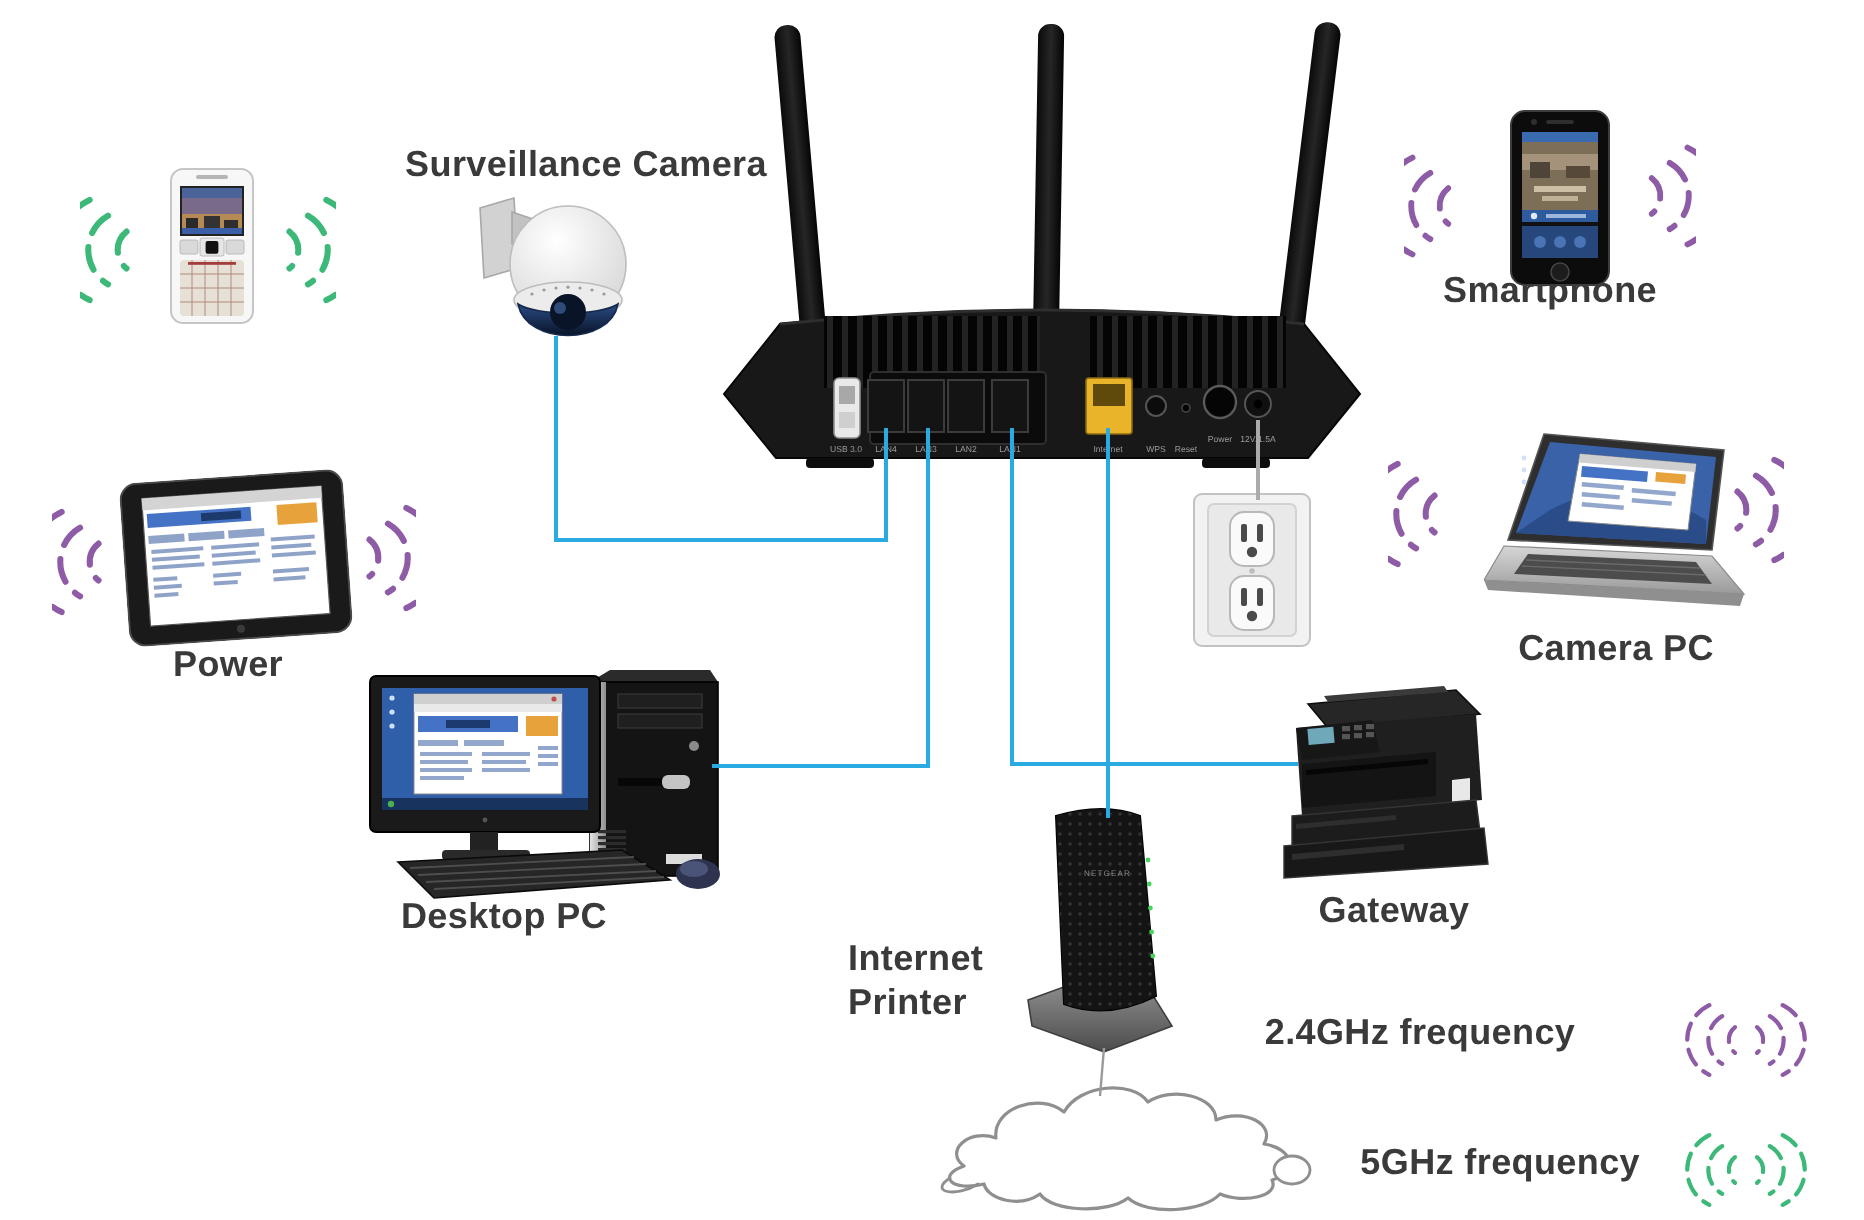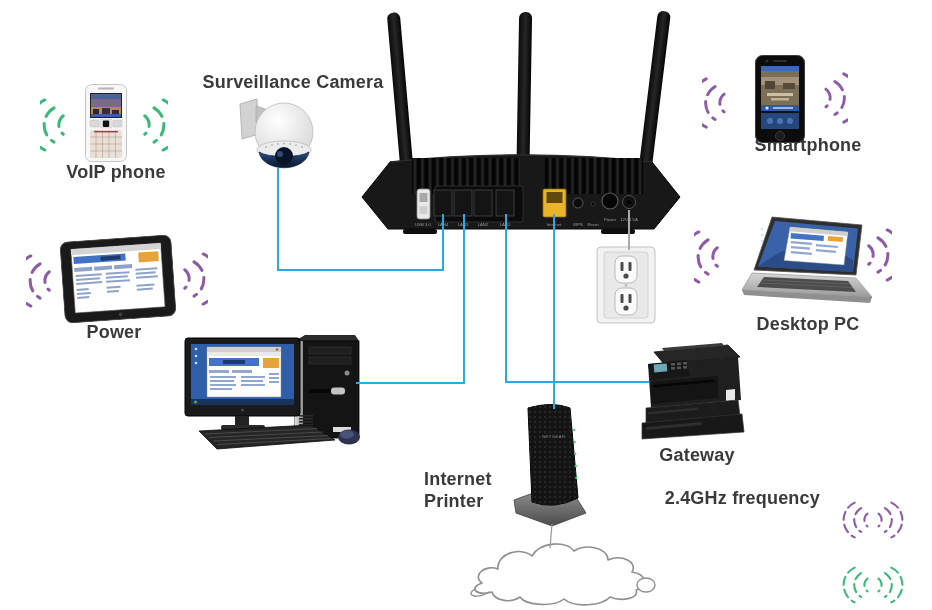--- a/index.html
+++ b/index.html
@@ -139,21 +139,20 @@
         <path d="M12,5A21,21 0 0 0 12,43" fill="none" stroke="#3cb878" stroke-width="2.3" stroke-linecap="round" stroke-dasharray="9 5.5"></path>
       </svg>
     </div>
   <div class="waves" style="left:132px;top:96px;width:36px;height:58px">
       <svg viewBox="29 2 26 44" preserveAspectRatio="xMidYMid meet" width="100%" height="100%">
         <path d="M38,17A9,9 0 0 1 38,31" fill="none" stroke="#3cb878" stroke-width="2.3" stroke-linecap="round" stroke-dasharray="9 5.5"></path>
         <path d="M45,11A15,15 0 0 1 45,37" fill="none" stroke="#3cb878" stroke-width="2.3" stroke-linecap="round" stroke-dasharray="9 5.5"></path>
         <path d="M52,5A21,21 0 0 1 52,43" fill="none" stroke="#3cb878" stroke-width="2.3" stroke-linecap="round" stroke-dasharray="9 5.5"></path>
       </svg>
     </div>
-  <div class="label centered" style="left:116px;top:162px">VoIP phone</div>
 
   <div class="dev" style="left:230px;top:92px">
     <svg width="90" height="85" viewBox="0 0 90 85">
       <defs>
         <radialGradient id="domeG" cx="0.4" cy="0.3" r="0.9">
           <stop offset="0" stop-color="#ffffff"></stop>
             <stop offset="1" stop-color="#cfcfcf"></stop>
         </radialGradient>
         <linearGradient id="glassG" x1="0" y1="0" x2="0" y2="1">
           <stop offset="0" stop-color="#2a4d86"></stop>
@@ -266,21 +265,21 @@
         <path d="M12,5A21,21 0 0 0 12,43" fill="none" stroke="#8e5ba6" stroke-width="2.3" stroke-linecap="round" stroke-dasharray="9 5.5"></path>
       </svg>
     </div>
   <div class="waves" style="left:814px;top:70px;width:34px;height:56px">
       <svg viewBox="29 2 26 44" preserveAspectRatio="xMidYMid meet" width="100%" height="100%">
         <path d="M38,17A9,9 0 0 1 38,31" fill="none" stroke="#8e5ba6" stroke-width="2.3" stroke-linecap="round" stroke-dasharray="9 5.5"></path>
         <path d="M45,11A15,15 0 0 1 45,37" fill="none" stroke="#8e5ba6" stroke-width="2.3" stroke-linecap="round" stroke-dasharray="9 5.5"></path>
         <path d="M52,5A21,21 0 0 1 52,43" fill="none" stroke="#8e5ba6" stroke-width="2.3" stroke-linecap="round" stroke-dasharray="9 5.5"></path>
       </svg>
     </div>
-  <div class="label centered" style="left:808px;top:135px">Smartphone</div>
+  <div class="label centered" style="left:775px;top:135px">Smartphone</div>
 
   <div class="dev" style="left:742px;top:215px">
     <svg width="140" height="95" viewBox="0 0 140 95">
       <defs>
         <linearGradient id="lapBase" x1="0" y1="0" x2="0" y2="1">
           <stop offset="0" stop-color="#d6d6d6"></stop>
             <stop offset="1" stop-color="#9a9a9a"></stop>
         </linearGradient>
       </defs>
       <g>
@@ -324,21 +323,21 @@
         <path d="M12,5A21,21 0 0 0 12,43" fill="none" stroke="#8e5ba6" stroke-width="2.3" stroke-linecap="round" stroke-dasharray="9 5.5"></path>
       </svg>
     </div>
   <div class="waves" style="left:856px;top:226px;width:36px;height:58px">
       <svg viewBox="29 2 26 44" preserveAspectRatio="xMidYMid meet" width="100%" height="100%">
         <path d="M38,17A9,9 0 0 1 38,31" fill="none" stroke="#8e5ba6" stroke-width="2.3" stroke-linecap="round" stroke-dasharray="9 5.5"></path>
         <path d="M45,11A15,15 0 0 1 45,37" fill="none" stroke="#8e5ba6" stroke-width="2.3" stroke-linecap="round" stroke-dasharray="9 5.5"></path>
         <path d="M52,5A21,21 0 0 1 52,43" fill="none" stroke="#8e5ba6" stroke-width="2.3" stroke-linecap="round" stroke-dasharray="9 5.5"></path>
       </svg>
     </div>
-  <div class="label centered" style="left:808px;top:314px">Desktop PC</div>
+  <div class="label centered" style="left:808px;top:314px">Camera PC</div>
 
   <div class="dev" style="left:183px;top:333px">
     <svg width="192" height="120" viewBox="0 0 192 120">
       <defs>
         <linearGradient id="twrSilver" x1="0" y1="0" x2="1" y2="0">
           <stop offset="0" stop-color="#e2e2e2"></stop>
             <stop offset="1" stop-color="#8e8e8e"></stop>
         </linearGradient>
       </defs>
       <g>
@@ -403,20 +402,21 @@
           <line x1="30" y1="108" x2="145" y2="102.5"></line>
           <line x1="34" y1="111.5" x2="149" y2="105.5"></line>
         </g>
       </g>
       <g>
         <ellipse cx="166" cy="104" rx="11" ry="7.5" fill="#2e3450"></ellipse>
         <ellipse cx="164" cy="101.5" rx="7" ry="4" fill="#4a5478"></ellipse>
       </g>
     </svg>
   </div>
+  <div class="label centered" style="left:252px;top:448px">Desktop PC</div>
 
   <div class="dev" style="left:638px;top:342px">
     <svg width="112" height="100" viewBox="0 0 112 100">
       <g>
         <polygon points="16,10 90,3 102,15 26,22" fill="#262626" stroke="#0c0c0c" stroke-width="0.8"></polygon>
         <polygon points="24,6 84,1 86,4 26,9" fill="#3a3a3a"></polygon>
         <polygon points="10,22 100,15 103,58 13,66" fill="#1f1f1f"></polygon>
         <polygon points="10,22 48,18 52,34 13,38" fill="#171717"></polygon>
         <rect x="16" y="22" width="13" height="8" fill="#6fa8b8" transform="rotate(-5 22 26)"></rect>
         <g fill="#555">
@@ -499,31 +499,32 @@
   </div>
 
   <div class="dev" style="left:462px;top:536px">
     <svg width="200" height="72" viewBox="0 0 200 72">
       <path d="M30,56 C14,60 6,52 20,47 C10,40 22,28 36,33 C34,18 58,10 70,20 C78,6 104,4 112,15 C124,7 146,12 146,24 C160,18 176,26 170,36 C184,38 188,50 174,54 C178,62 160,66 148,61 C140,70 112,72 102,63 C92,71 64,70 58,61 C48,68 32,64 30,56 Z" fill="#ffffff" stroke="#8f8f8f" stroke-width="1.6" stroke-linejoin="round"></path>
       <path d="M27,56 C16,63 2,60 13,53" fill="none" stroke="#8f8f8f" stroke-width="1.4" stroke-linecap="round"></path>
       <ellipse cx="184" cy="49" rx="9" ry="7" fill="#fff" stroke="#8f8f8f" stroke-width="1.4"></ellipse>
     </svg>
   </div>
 
-  <div class="label" style="left:600px;top:488px;width:220px;text-align:right">2.4GHz frequency</div>
+  <div class="label" style="left:600px;top:506px;width:220px;text-align:center">2.4GHz frequency</div>
   <div class="waves" style="left:841px;top:498px;width:64px;height:44px">
       <svg viewBox="6 0 52 48" preserveAspectRatio="xMidYMid meet" width="100%" height="100%">
         <path d="M26,17A9,9 0 0 0 26,31" fill="none" stroke="#8e5ba6" stroke-width="2.3" stroke-linecap="round" stroke-dasharray="9 5.5"></path>
         <path d="M19,11A15,15 0 0 0 19,37" fill="none" stroke="#8e5ba6" stroke-width="2.3" stroke-linecap="round" stroke-dasharray="9 5.5"></path>
         <path d="M12,5A21,21 0 0 0 12,43" fill="none" stroke="#8e5ba6" stroke-width="2.3" stroke-linecap="round" stroke-dasharray="9 5.5"></path>
         <path d="M38,17A9,9 0 0 1 38,31" fill="none" stroke="#8e5ba6" stroke-width="2.3" stroke-linecap="round" stroke-dasharray="9 5.5"></path>
         <path d="M45,11A15,15 0 0 1 45,37" fill="none" stroke="#8e5ba6" stroke-width="2.3" stroke-linecap="round" stroke-dasharray="9 5.5"></path>
         <path d="M52,5A21,21 0 0 1 52,43" fill="none" stroke="#8e5ba6" stroke-width="2.3" stroke-linecap="round" stroke-dasharray="9 5.5"></path>
       </svg>
     </div>
+  <div class="label" style="left:600px;top:571px;width:220px;text-align:right">5GHz frequency</div>
   <div class="waves" style="left:841px;top:563px;width:64px;height:44px">
       <svg viewBox="6 0 52 48" preserveAspectRatio="xMidYMid meet" width="100%" height="100%">
         <path d="M26,17A9,9 0 0 0 26,31" fill="none" stroke="#3cb878" stroke-width="2.3" stroke-linecap="round" stroke-dasharray="9 5.5"></path>
         <path d="M19,11A15,15 0 0 0 19,37" fill="none" stroke="#3cb878" stroke-width="2.3" stroke-linecap="round" stroke-dasharray="9 5.5"></path>
         <path d="M12,5A21,21 0 0 0 12,43" fill="none" stroke="#3cb878" stroke-width="2.3" stroke-linecap="round" stroke-dasharray="9 5.5"></path>
         <path d="M38,17A9,9 0 0 1 38,31" fill="none" stroke="#3cb878" stroke-width="2.3" stroke-linecap="round" stroke-dasharray="9 5.5"></path>
         <path d="M45,11A15,15 0 0 1 45,37" fill="none" stroke="#3cb878" stroke-width="2.3" stroke-linecap="round" stroke-dasharray="9 5.5"></path>
         <path d="M52,5A21,21 0 0 1 52,43" fill="none" stroke="#3cb878" stroke-width="2.3" stroke-linecap="round" stroke-dasharray="9 5.5"></path>
       </svg>
     </div>

